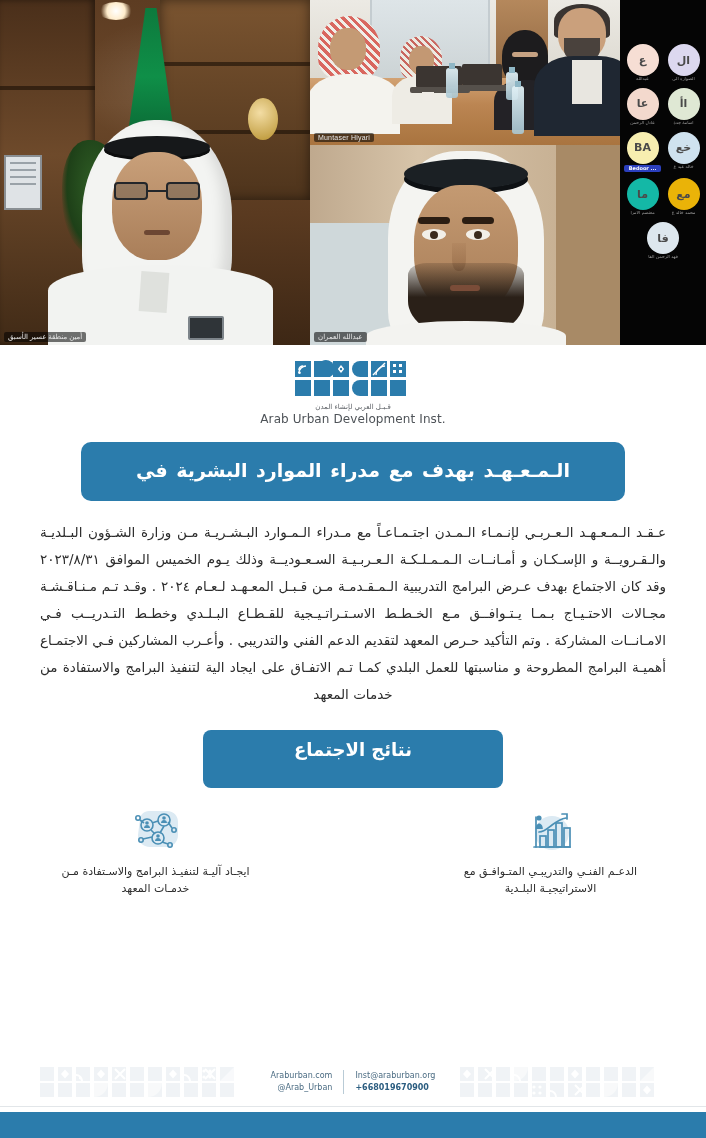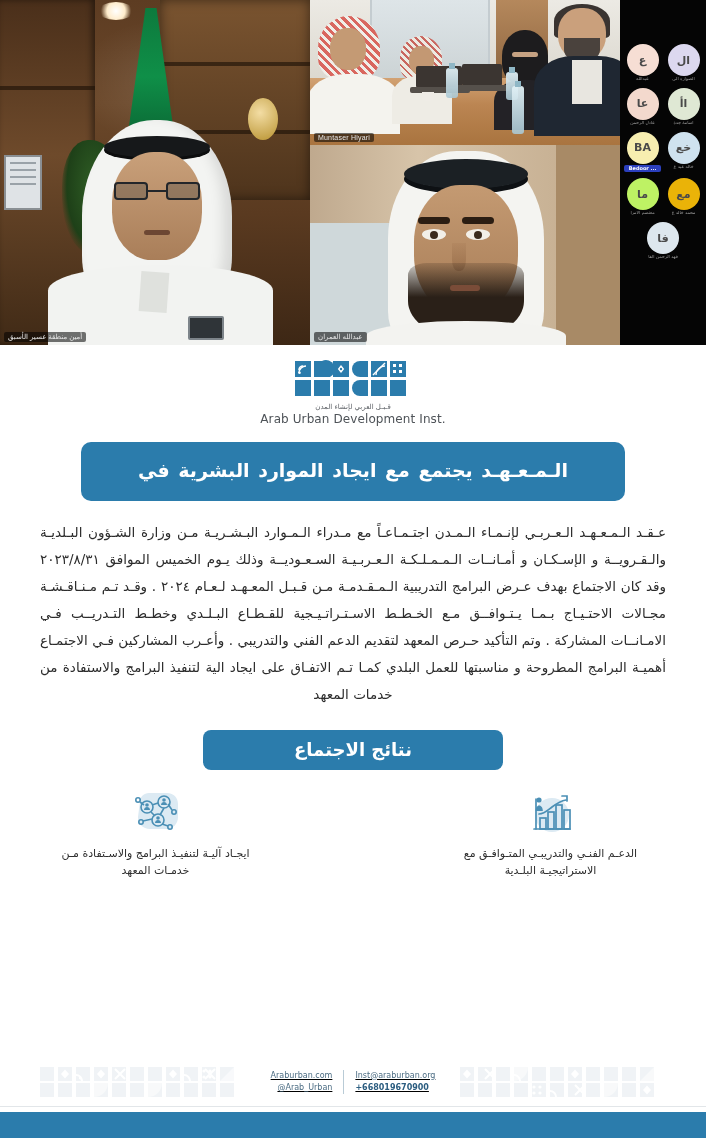--- a/index.html
+++ b/index.html
@@ -235,21 +235,21 @@
     line-height:2.0;
     letter-spacing:.1px;
   }
   .body-text p { text-align: justify; text-align-last: center; }
 
   .results-banner {
     margin: 22px auto 0;
     width: 300px;
     background:#2b7cac;
     border-radius: 8px;
-    padding: 9px 0 10px;
+    padding: 9px 0 28px;
     text-align:center;
     direction: rtl;
   }
   .results-banner span {
     color:#ffffff; font-size:18px; font-weight:700; letter-spacing:.4px;
   }
 
   .results-row {
     margin: 18px 48px 0;
     display:flex;
@@ -270,21 +270,20 @@
   .footer-band {
     position:absolute; left:0; top:0; width:706px; height:48px;
     background:#ffffff;
     display:flex; align-items:center; justify-content:center;
     overflow:hidden;
   }
   .pattern { flex:0 0 auto; opacity:.85; }
   .contact {
     display:flex; align-items:flex-end; gap:0;
     padding: 0 8px;
-    text-decoration: underline;
   }
   .contact .col { padding: 0 11px; }
   .contact .col.left { text-align:right; }
   .contact .col.right { text-align:left; border-left:1px solid #b9cbd6; }
   .contact .line { font-size:8px; color:#4a6b82; line-height:1.55; white-space:nowrap; }
   .contact .line.b { font-weight:700; color:#2b5d80; }
   .footer-rule {
     position:absolute; left:0; top:48px; width:706px; height:1px; background:#e2e6e9;
   }
   .footer-bar {
@@ -410,21 +409,21 @@
           </div>
           <div class="part">
             <div class="av" style="background: rgb(247, 238, 176);">BA</div>
             <div class="nm sel">Bedoor ...</div>
           </div>
           <div class="part">
             <div class="av" style="background: rgb(207, 226, 239);">خع</div>
             <div class="nm">خالد عبد ع</div>
           </div>
           <div class="part">
-            <div class="av" style="background: #bef264;">ما</div>
+            <div class="av" style="background: #14b8a6;">ما</div>
             <div class="nm">معتصم الامرا</div>
           </div>
           <div class="part">
             <div class="av" style="background: #eab308;">مع</div>
             <div class="nm">محمد خالد ع</div>
           </div>
           <div class="part">
             <div class="av" style="background: rgb(221, 231, 238);">فا</div>
             <div class="nm">فهد الرحمن الفا</div>
           </div>
@@ -464,21 +463,21 @@
           <path d="M59 29a8 8 0 0 0 8 8h8V21h-8a8 8 0 0 0-8 8z"></path>
           <path d="M78 21h16v16H78z"></path>
           <path d="M97 21h16v16H97z"></path>
         </g>
       </svg>
       <div class="logo-ar">قـبـل العربي لإنشاء المدن</div>
       <div class="logo-en">Arab Urban Development Inst.</div>
     </div>
 
     <div class="headline">
-      <span class="ln">الـمـعـهـد يجتمع مع ايجاد الموارد البشرية في</span>
+      <span class="ln">الـمـعـهـد بهدف مع مدراء الموارد البشرية في</span>
     </div>
 
     <div class="body-text">
       <p>عـقـد الـمـعـهـد الـعـربـي لإنـمـاء الـمـدن اجتـمـاعـاً مع مـدراء الـمـوارد البـشـريـة مـن وزارة الشـؤون البـلديـة والـقـرويــة و الإسـكـان و أمـانــات الـمـمـلـكـة الـعـربـيـة السـعـوديــة وذلك يـوم الخميس الموافق ٢٠٢٣/٨/٣١ وقد كان الاجتماع بهدف عـرض البرامج التدريبية الـمـقـدمـة مـن قـبـل المعـهـد لـعـام ٢٠٢٤ . وقـد تـم مـنـاقـشـة مجـالات الاحتـيـاج بـمـا يـتـوافــق مـع الخـطـط الاسـتـراتـيـجية للقـطـاع البـلـدي وخطـط التـدريــب فـي الامـانــات المشاركة . وتم التأكيد حـرص المعهد لتقديم الدعم الفني والتدريبي . وأعـرب المشاركين فـي الاجتمـاع أهميـة البرامج المطروحة و مناسبتها للعمل البلدي كمـا تـم الاتفـاق على ايجاد الية لتنفيذ البرامج والاستفادة من خدمات المعهد</p>
     </div>
 
     <div class="results-banner">
       <span>نتائج الاجتماع</span>
     </div>
 

